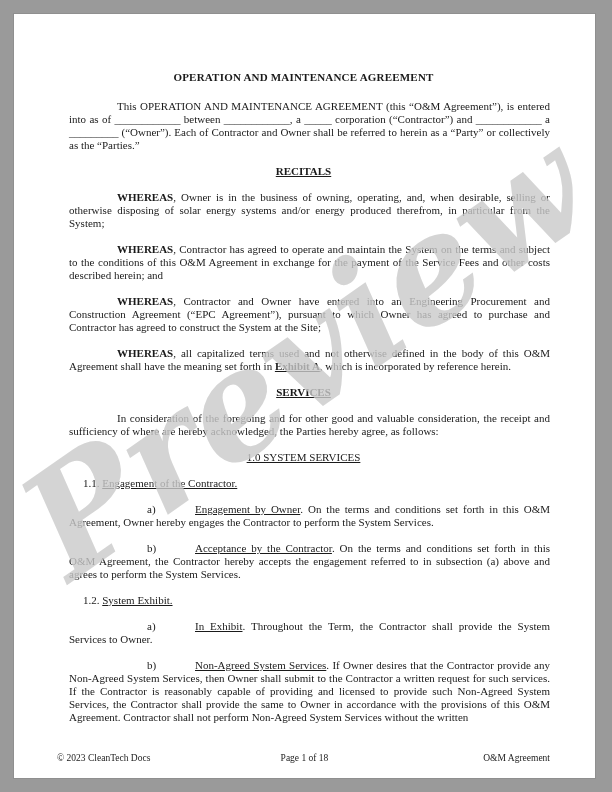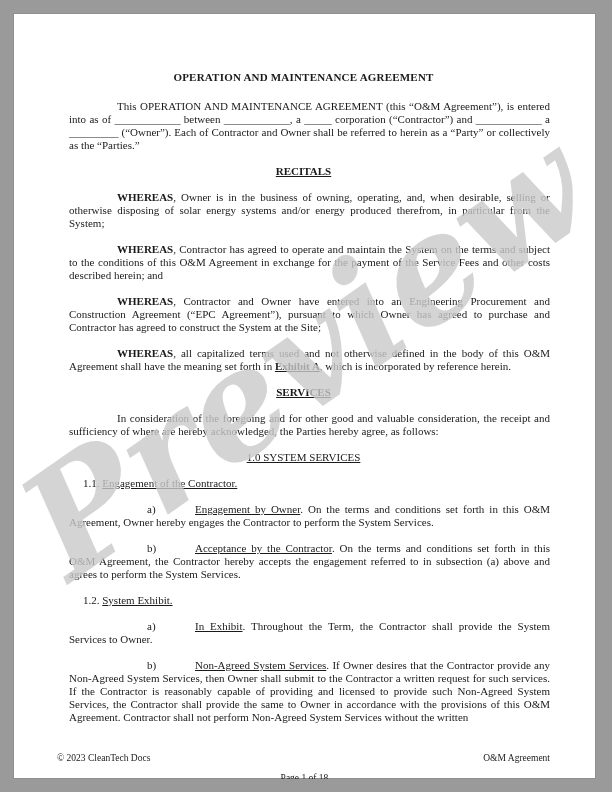--- a/index.html
+++ b/index.html
@@ -82,21 +82,20 @@
     display: flex;
     justify-content: space-between;
     align-items: baseline;
     font-size: 9.5px;
     color: #1a1a1a;
   }
   .footer .f-center {
     position: absolute;
     left: 0; right: 0;
     text-align: center;
-    margin-top: 20px;
   }
   .footer .f-right { position: relative; z-index: 2; }
   .footer .f-left  { position: relative; z-index: 2; }
 </style>
 </head>
 <body>
 
 <div class="page">
 
   <div class="watermark">Preview</div>

